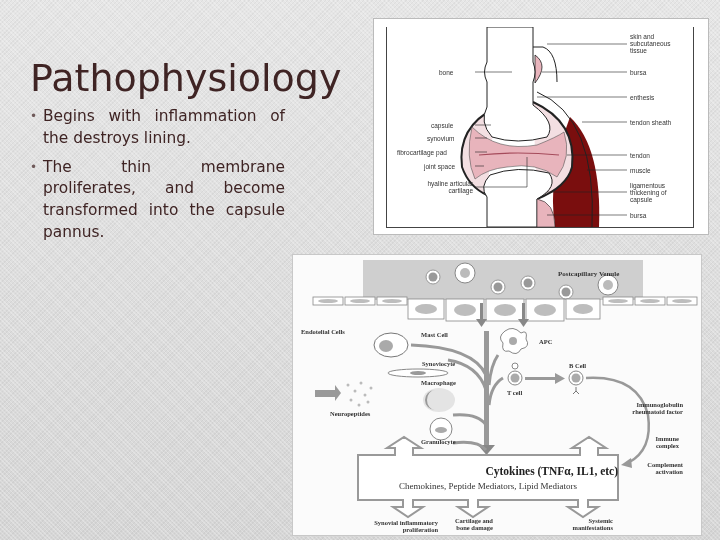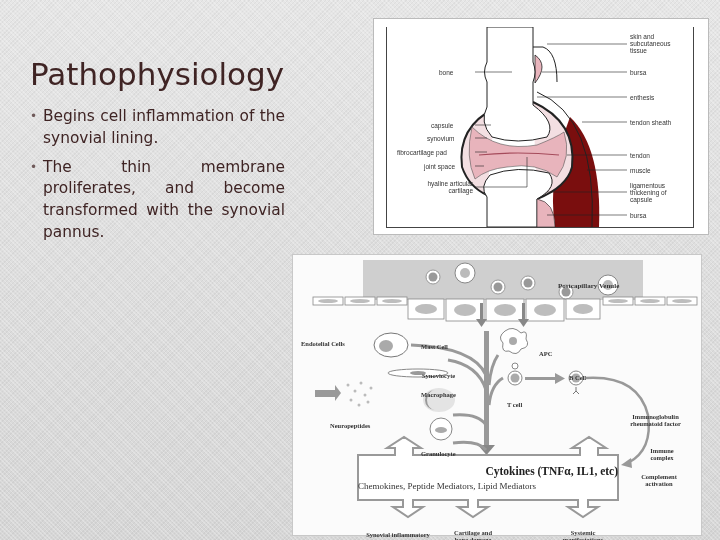--- a/index.html
+++ b/index.html
@@ -7,21 +7,21 @@
     width:720px; height:540px; position:relative; overflow:hidden;
     background:#dcdcdc;
     background-image:
       repeating-linear-gradient(45deg, rgba(255,255,255,0.25) 0 1px, transparent 1px 3px),
       repeating-linear-gradient(-45deg, rgba(0,0,0,0.04) 0 1px, transparent 1px 3px),
       linear-gradient(180deg,#e6e6e6 0%, #d6d6d6 100%);
     font-family:"DejaVu Sans", sans-serif;
   }
   .title {
     position:absolute; left:30px; top:56px;
-    font-size:31px; color:#3f2424; letter-spacing:0px;
+    font-size:38px; color:#3f2424; letter-spacing:0px;
     font-family:"DejaVu Sans", sans-serif;
   }
   .bullets {
     position:absolute; left:30px; top:106px; width:255px;
     color:#3f2424; font-size:15.4px; line-height:21.8px;
     margin:0; padding:0; list-style:none;
   }
   .bullets li { position:relative; padding-left:13px; margin-bottom:7px; text-align:justify; text-align-last:left; }
   .bullets li::before {
     content:"•"; position:absolute; left:0; top:0; color:#6f5a5a; font-size:12px;
@@ -30,32 +30,32 @@
     position:absolute; left:373px; top:18px; width:334px; height:215px;
     background:#ffffff; border:1px solid #bbb;
   }
   .fig1-inner { position:absolute; left:12px; top:8px; width:306px; height:200px; border:1px solid #444; border-top:none; background:#fff; }
   .lbl { position:absolute; font-size:6.5px; color:#333; font-family:"Liberation Sans", sans-serif; line-height:7px; white-space:nowrap; }
   .lbl-r { text-align:right; }
   .fig2 {
     position:absolute; left:292px; top:254px; width:408px; height:280px;
     background:#fbfbfb; border:1px solid #c8c8c8;
   }
-  .f2lbl { position:absolute; font-family:"Liberation Serif", serif; font-weight:bold; font-size:6.5px; color:#333; white-space:nowrap; line-height:7px; text-align:center;margin-top:12px; }
+  .f2lbl { position:absolute; font-family:"Liberation Serif", serif; font-weight:bold; font-size:6.5px; color:#333; white-space:nowrap; line-height:7px; text-align:right; }
   .cyto1 { position:absolute; left:0; width:100%; top:210px; text-align:right; font-family:"Liberation Serif", serif; font-weight:bold; font-size:11.5px; color:#222; }
-  .cyto2 { position:absolute; left:0; width:100%; top:226px; font-family:"Liberation Serif", serif; font-size:9px; color:#333; }
+  .cyto2 { position:absolute; left:0; width:100%; top:226px; text-align:center; font-family:"Liberation Serif", serif; font-size:9px; color:#333; }
 </style>
 </head>
 <body>
 
 <div class="title">Pathophysiology</div>
 
 <ul class="bullets">
-  <li>Begins cell inflammation of the synovial lining.</li>
-  <li>The thin membrane proliferates, and become transformed with the synovial pannus.</li>
+  <li>Begins with inflammation of the destroys lining.</li>
+  <li>The thin membrane proliferates, and become transformed into the capsule pannus.</li>
 </ul>
 
 <div class="fig1">
   <div class="fig1-inner">
     <svg width="306" height="200" viewBox="0 0 306 200">
 
       <path d="M183 90 Q215 120 212 200 L168 200 Q160 150 183 90 Z" fill="#7a0e0e"></path>
 
       <path d="M150 65 Q210 90 205 200" fill="none" stroke="#222" stroke-width="1"></path>
       <path d="M156 20 Q170 25 170 55" fill="none" stroke="#222" stroke-width="1"></path>

